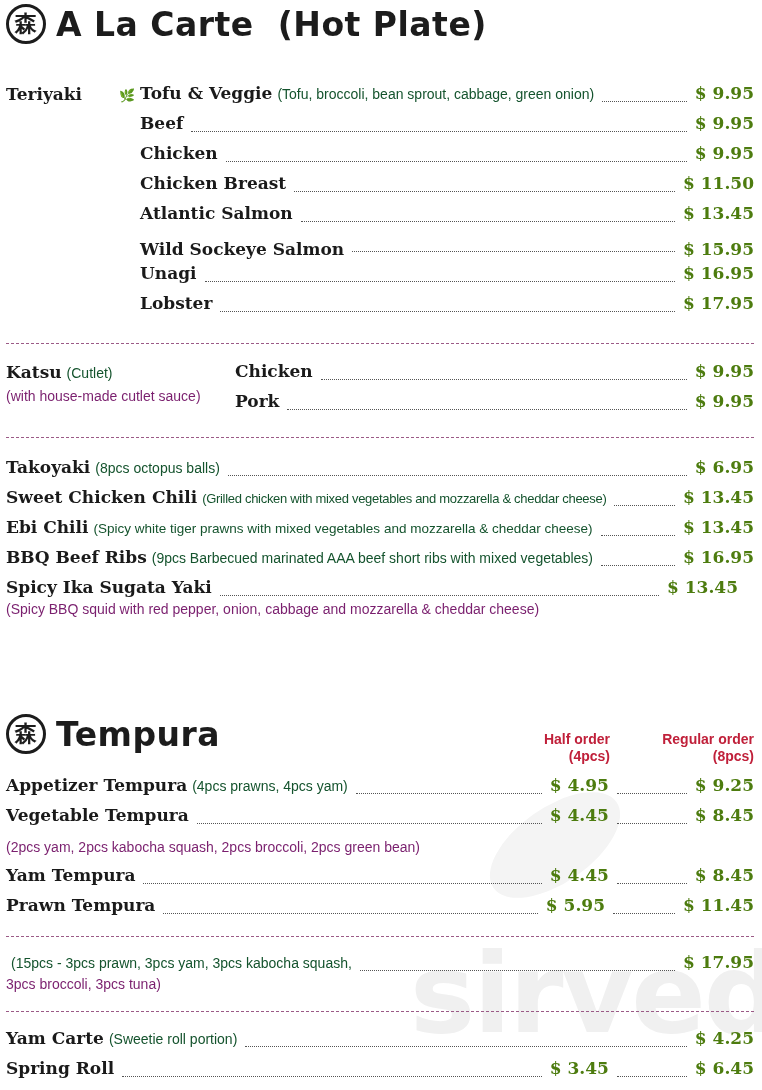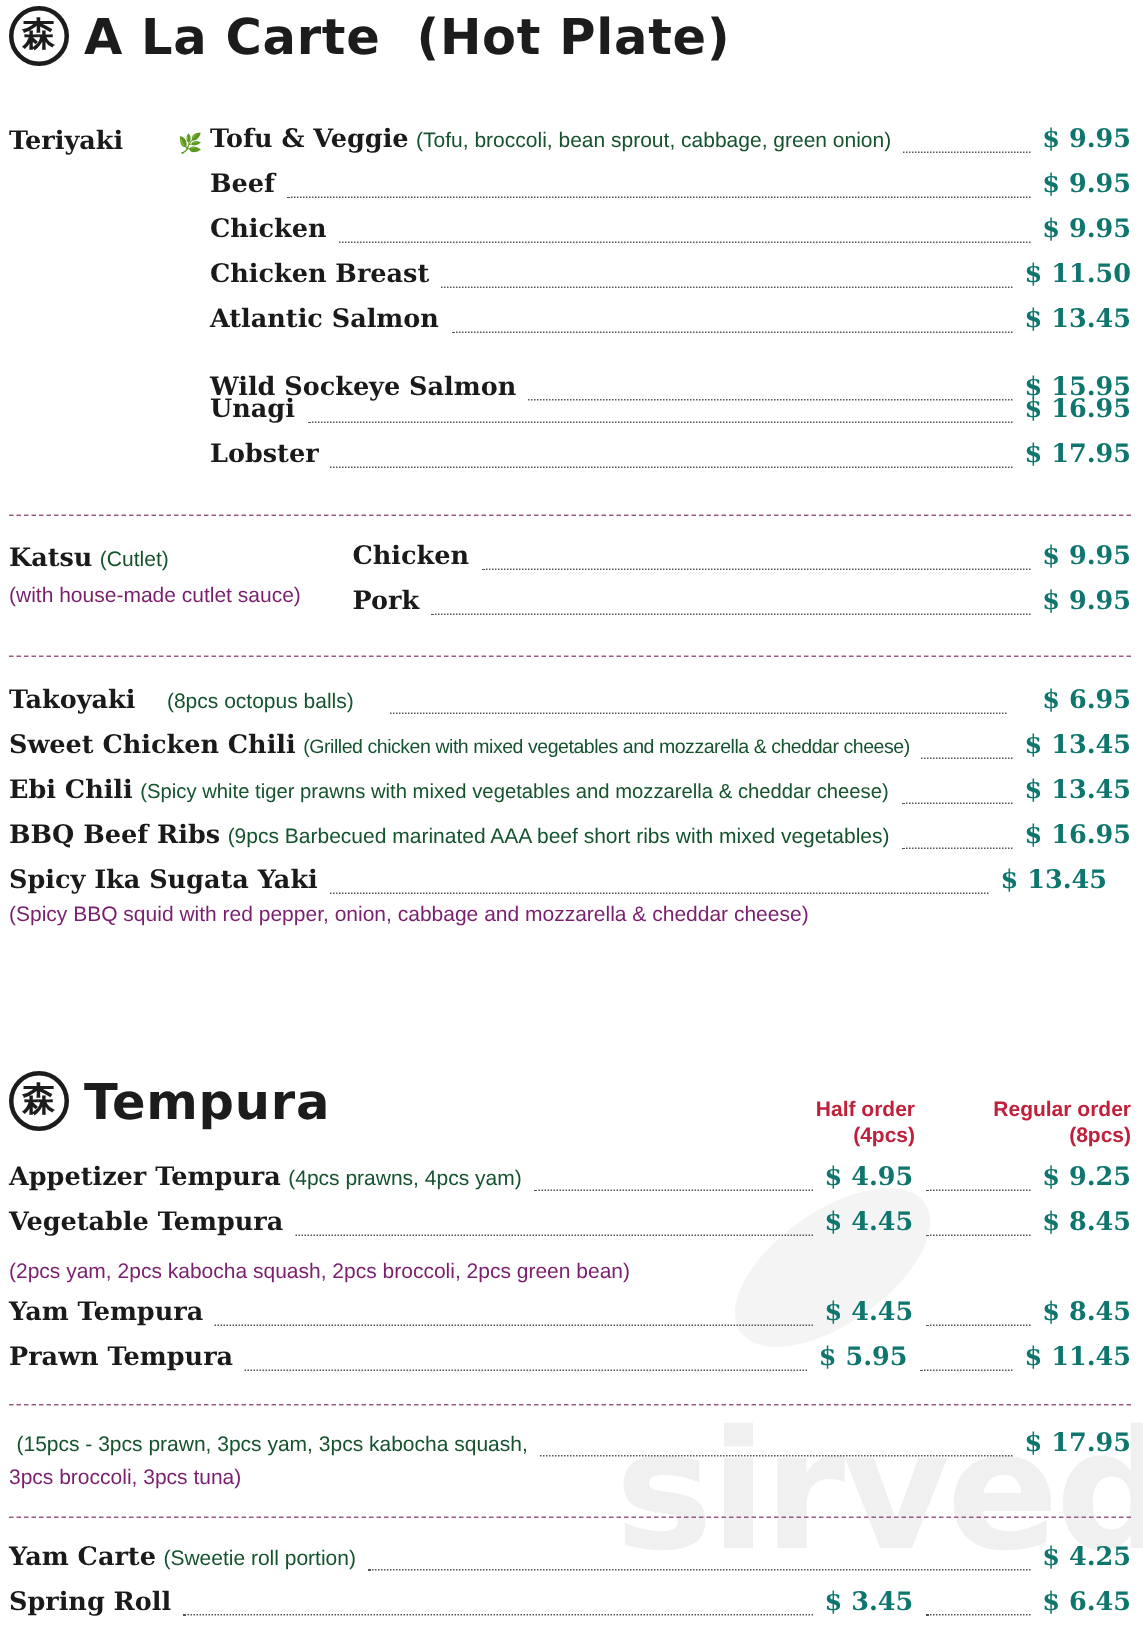--- a/index.html
+++ b/index.html
@@ -4,21 +4,21 @@
 <style>
   html, body { margin: 0; padding: 0; background: #ffffff; }
   body { width: 762px; height: 1090px; position: relative; overflow: hidden; font-family: "DejaVu Serif", serif; color: #1a1a1a; }
   .abs { position: absolute; }
   .section-title { position: absolute; display: flex; align-items: center; gap: 10px; font-family: "DejaVu Sans", sans-serif; font-weight: bold; font-size: 33px; color: #1c1c1c; letter-spacing: 0.5px; }
   .logo { width: 40px; height: 40px; border: 3px solid #1c1c1c; border-radius: 50%; box-sizing: border-box; display: flex; align-items: center; justify-content: center; font-family: "DejaVu Sans", sans-serif; font-size: 22px; font-weight: bold; line-height: 1; color: #1c1c1c; }
   .row { position: absolute; display: flex; align-items: baseline; height: 26px; white-space: nowrap; }
   .name { font-family: "DejaVu Serif", serif; font-weight: bold; font-size: 17px; color: #1a1a1a; }
   .desc { font-family: "Liberation Sans", sans-serif; font-size: 14px; color: #14532d; margin-left: 5px; }
   .dots { flex: 1; border-bottom: 1px dotted #555; margin: 0 8px; height: 1px; align-self: center; transform: translateY(5px); }
-  .price { font-family: "DejaVu Serif", serif; font-weight: bold; font-size: 17px; color: #0f766e; text-align: right; }
+  .price { font-family: "DejaVu Serif", serif; font-weight: bold; font-size: 17px; color: #4d7c0f; text-align: right; }
   .cat { position: absolute; font-family: "DejaVu Serif", serif; font-weight: bold; font-size: 17px; }
   .divider { position: absolute; left: 6px; right: 8px; height: 0; border-top: 1.5px dashed #9b5a86; }
   .sub { position: absolute; font-family: "Liberation Sans", sans-serif; font-size: 14px; color: #7a1f6e; }
   .col-head { position: absolute; font-family: "Liberation Sans", sans-serif; font-weight: bold; font-size: 14px; color: #c0203a; text-align: right; line-height: 17px; }
   .leaf { color: #6dbb3a; font-size: 13px; }
   .watermark { position: absolute; left: 410px; top: 930px; font-family: "DejaVu Sans", sans-serif; font-weight: bold; font-size: 110px; color: #f0f0f0; letter-spacing: -2px; z-index: 0; }
   .wm-icon { position: absolute; left: 480px; top: 770px; width: 150px; height: 150px; border-radius: 50% 50% 50% 50%; background: #f4f4f4; transform: rotate(-35deg) scaleY(0.5); z-index: 0; }
   .content { position: relative; z-index: 1; }
 </style>
 </head>
@@ -56,21 +56,21 @@
   <div class="row" style="left:140px; right:8px; top:173px;">
     <span class="name">Chicken Breast</span>
     <span class="dots"></span>
     <span class="price">$ 11.50</span>
   </div>
   <div class="row" style="left:140px; right:8px; top:203px;">
     <span class="name">Atlantic Salmon</span>
     <span class="dots"></span>
     <span class="price">$ 13.45</span>
   </div>
-  <div class="row" style="left:140px; right:8px; top:248px;">
+  <div class="row" style="left:140px; right:8px; top:233px;align-items:flex-end;">
     <span class="name">Wild Sockeye Salmon</span>
     <span class="dots"></span>
     <span class="price">$ 15.95</span>
   </div>
   <div class="row" style="left:140px; right:8px; top:263px;">
     <span class="name">Unagi</span>
     <span class="dots"></span>
     <span class="price">$ 16.95</span>
   </div>
   <div class="row" style="left:140px; right:8px; top:293px;">
@@ -92,21 +92,21 @@
     <span class="price">$ 9.95</span>
   </div>
   <div class="row" style="left:235px; right:8px; top:391px;">
     <span class="name">Pork</span>
     <span class="dots"></span>
     <span class="price">$ 9.95</span>
   </div>
 
   <div class="divider" style="top:437px;"></div>
 
-  <div class="row" style="left:6px; right:8px; top:457px;gap:16px;">
+  <div class="row" style="left:6px; right:8px; top:457px;">
     <span class="name">Takoyaki</span>
     <span class="desc">(8pcs octopus balls)</span>
     <span class="dots"></span>
     <span class="price">$ 6.95</span>
   </div>
   <div class="row" style="left:6px; right:8px; top:487px;">
     <span class="name">Sweet Chicken Chili</span>
     <span class="desc" style="font-size:13px; letter-spacing:-0.3px;">(Grilled chicken with mixed vegetables and mozzarella &amp; cheddar cheese)</span>
     <span class="dots"></span>
     <span class="price">$ 13.45</span>

